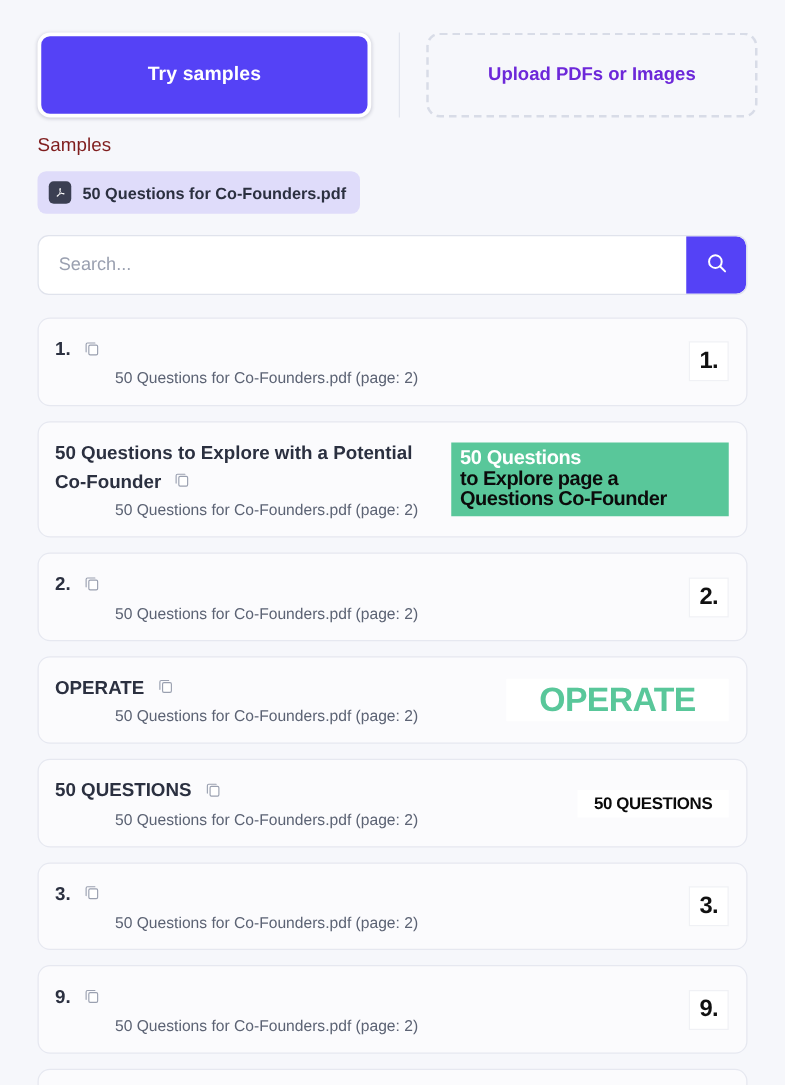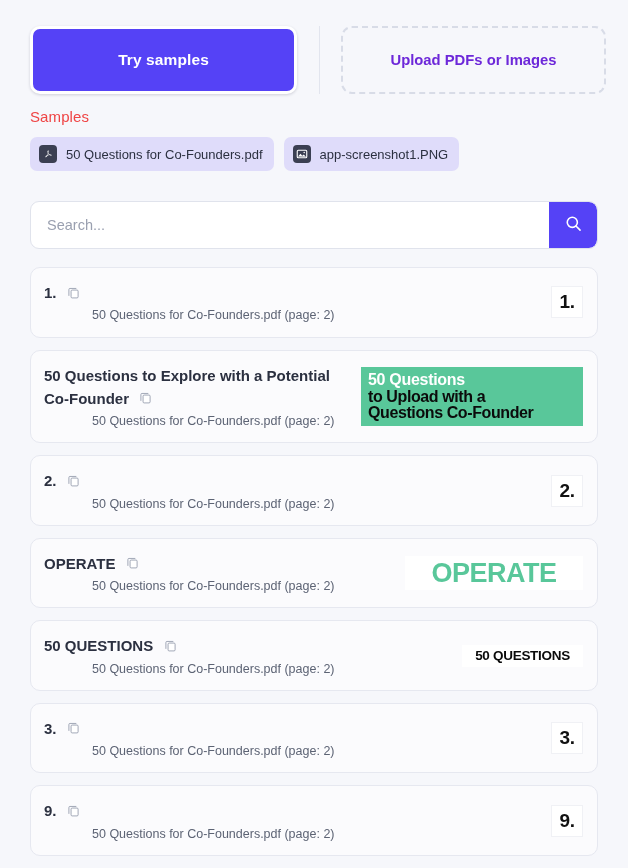--- a/index.html
+++ b/index.html
@@ -64,51 +64,52 @@
     font-size: 14.8px;
     font-weight: bold;
     cursor: pointer;
     background: transparent;
   }
 
   
   .samples-label {
     padding: 12px 30px 0 30px;
     font-size: 15px;
-    color: #ef4444;
+    color: #7f1d1d;
     letter-spacing: .1px;
   }
   .chips {
     display: flex;
     gap: 10px;
     padding: 12px 30px 0 30px;
   }
   .chip {
     display: flex;
     align-items: center;
     gap: 9px;
     background: #dfdcfa;
     border-radius: 7px;
     padding: 8px 11px 8px 9px;
     cursor: pointer;
     font-size: 13px;
     color: #2b3040;
+    font-weight: bold;
   }
   .chip-icon {
     width: 18px; height: 18px;
     border-radius: 4px;
     background: #3b3f52;
     display: flex; align-items: center; justify-content: center;
     flex: 0 0 auto;
   }
   .chip-icon svg { display: block; }
 
   
   .search-wrap {
-    margin: 30px 30px 0 30px;
+    margin: 17px 30px 0 30px;
     display: flex;
     height: 48px;
     border: 1px solid #e0e3ec;
     border-radius: 9px;
     background: #ffffff;
     overflow: hidden;
   }
   .search-input {
     flex: 1;
     border: 0;
@@ -231,30 +232,20 @@
 
   <div class="chips">
     <div class="chip">
       <span class="chip-icon">
         <svg width="12" height="12" viewBox="0 0 24 24">
             <path fill="#ffffff" d="M7.5 3h6.2L19 8.3V21H7.5a1.5 1.5 0 0 1-1.5-1.5v-15A1.5 1.5 0 0 1 7.5 3z" opacity="0"></path>
             <path fill="#ffffff" d="M13.3 4.2c.5 1.9.2 3.6-.6 5.4.6 1.5 1.5 2.6 2.6 3.3 1.2-.2 2.4-.1 3.4.4.9.5.8 1.8-.3 2-1.1.2-2.4-.4-3.5-1.3-1.5.3-2.9.8-4.1 1.5-.9 1.6-1.9 2.8-3 3.1-.9.2-1.5-.6-1-1.5.5-1 1.7-1.8 3.1-2.4.7-1.3 1.3-2.8 1.7-4.4-.6-1.5-.9-3-.6-4.3.2-1.1 1.6-1.3 2.3-.8zm-1.1 6.9c-.3 1-.6 1.9-1 2.8.9-.4 1.9-.7 2.9-1-.7-.5-1.3-1.1-1.9-1.8zm-3.6 5.6c-.7.4-1.2.9-1.4 1.3.5-.1 1-.6 1.4-1.3zm7.3-2.8c.6.4 1.2.6 1.7.6-.5-.3-1.1-.5-1.7-.6zM12.4 5.3c-.1.6 0 1.4.2 2.2.2-.9.2-1.7-.2-2.2z"></path>
           </svg>
       </span>
       <span>50 Questions for Co-Founders.pdf</span>
-    </div>
-    <div class="chip">
-      <span class="chip-icon">
-        <svg width="12" height="12" viewBox="0 0 24 24">
-            <rect x="2.5" y="4.5" width="19" height="15" rx="2" fill="none" stroke="#ffffff" stroke-width="2.2"></rect>
-            <path d="M4 17l5-5.5 3.5 3.8L15.5 13l4.5 4.6" fill="#ffffff"></path>
-            <circle cx="16.4" cy="9.2" r="1.5" fill="#ffffff"></circle>
-          </svg>
-      </span>
-      <span>app-screenshot1.PNG</span>
     </div>
   </div>
 
   <div class="search-wrap">
     <input class="search-input" type="text" placeholder="Search..." style="">
     <button class="search-btn">
       <span>
         <svg width="19" height="19" viewBox="0 0 24 24">
             <circle cx="10.5" cy="10.5" r="6.4" fill="none" stroke="#ffffff" stroke-width="2"></circle>
             <line x1="15.4" y1="15.4" x2="20.3" y2="20.3" stroke="#ffffff" stroke-width="2" stroke-linecap="round"></line>
@@ -292,21 +283,21 @@
                 <rect x="7.5" y="7.5" width="13" height="14.5" rx="2" fill="#ffffff" stroke="#9aa0b0" stroke-width="1.7"></rect>
                 <path d="M16.5 4.5H5.5a2 2 0 0 0-2 2v11" fill="none" stroke="#9aa0b0" stroke-width="1.7" stroke-linecap="round"></path>
               </svg>
           </span>
         </div>
         <div class="card-sub">50 Questions for Co-Founders.pdf (page: 2)</div>
       </div>
       <div class="thumb">
         <div class="thumb-green">
           <div class="tg-l1">50 Questions</div>
-          <div class="tg-l2">to Upload with a</div>
+          <div class="tg-l2">to Explore page a</div>
           <div class="tg-l3">Questions Co-Founder</div>
         </div>
       </div>
     </div>
 
     <div class="card">
       <div class="card-text">
         <div>
           <span class="card-title">2.</span>
           <span class="copy-btn">

